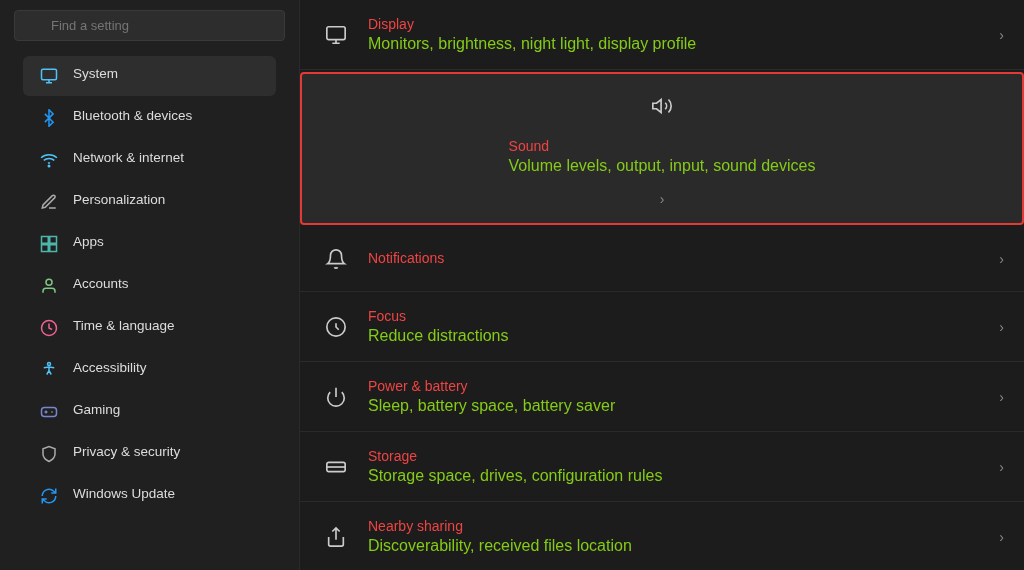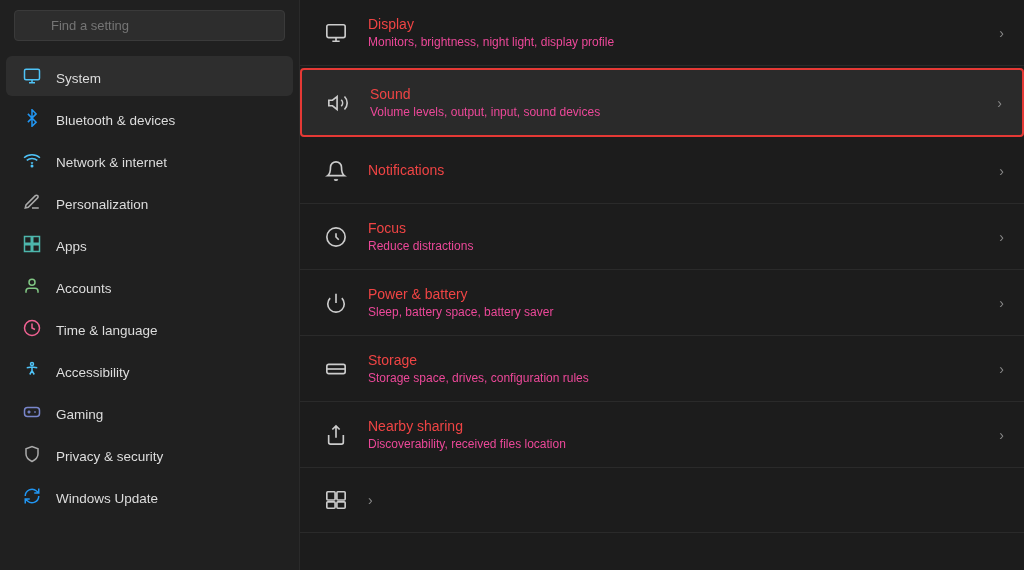--- a/index.html
+++ b/index.html
@@ -51,25 +51,25 @@
       left: 10px;
       top: 50%;
       transform: translateY(-50%);
       color: #888;
       font-size: 13px;
       pointer-events: none;
     }
 
     .sidebar-item {
       display: flex;
-      align-items: flex-end;
+      align-items: flex-start;
       padding: 10px 16px;
       cursor: pointer;
       border-radius: 6px;
-      margin: 1px 6px;
+      margin: 1px 23px;
       gap: 14px;
       font-size: 13.5px;
       color: #ddd;
     }
 
     .sidebar-item.active {
       background: #2e2e2e;
     }
 
     .sidebar-icon {
@@ -100,20 +100,21 @@
       cursor: pointer;
       position: relative;
       gap: 16px;
     }
 
     .settings-item.highlighted {
       background: #2a2a2a;
       border: 2px solid #e53935;
       border-radius: 4px;
       margin: 2px 0;
+      flex-direction: column;
     }
 
     .settings-item-icon {
       width: 32px;
       height: 32px;
       display: flex;
       align-items: center;
       justify-content: center;
       font-size: 18px;
       color: #ccc;
@@ -125,22 +126,22 @@
     }
 
     .settings-item-title {
       font-size: 14px;
       font-weight: 500;
       color: #ef4444;
       margin-bottom: 3px;
     }
 
     .settings-item-desc {
-      font-size: 12px;
-      color: #ec4899;
+      font-size: 16px;
+      color: #84cc16;
     }
 
     .chevron {
       color: #888;
       font-size: 14px;
       flex-shrink: 0;
     }
 
     ::-webkit-scrollbar {
       width: 6px;

